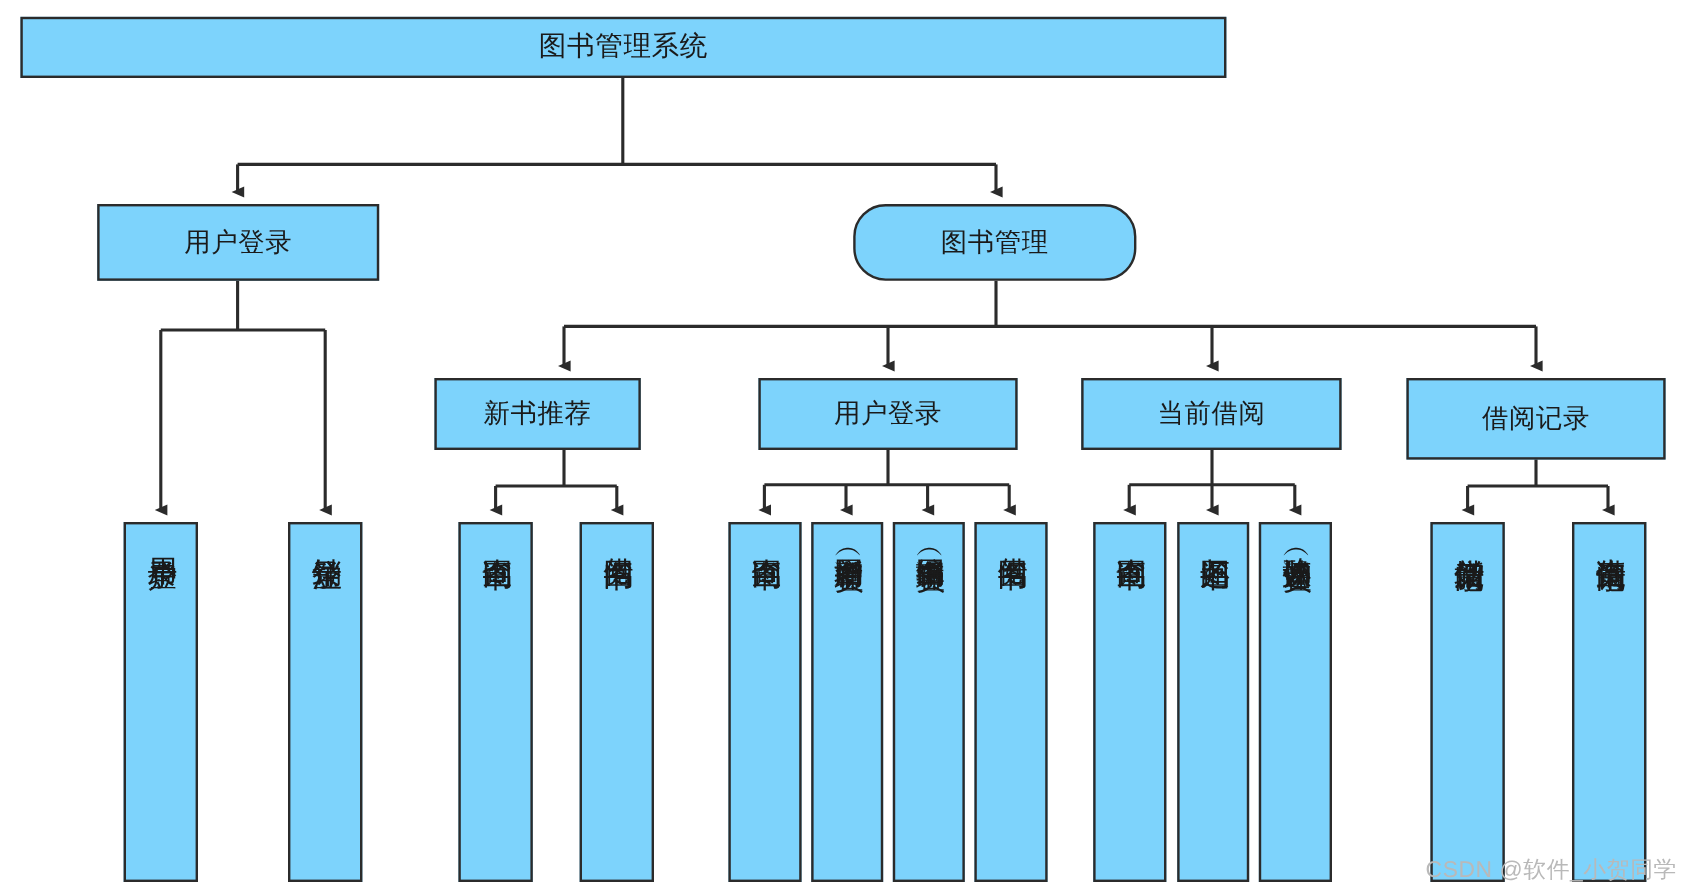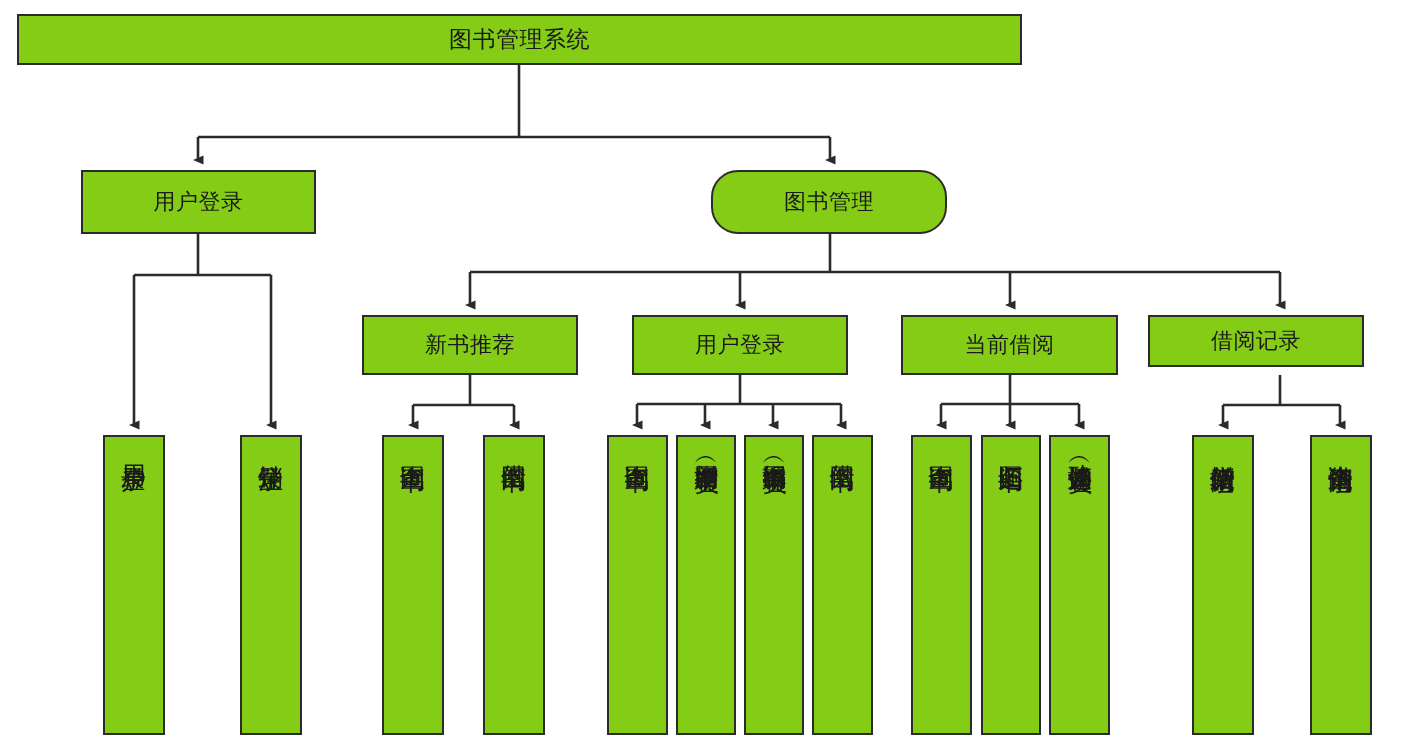--- a/index.html
+++ b/index.html
@@ -22,26 +22,27 @@
     left: 0;
     top: 0;
     width: 1405px;
     height: 747px;
     pointer-events: none;
   }
   .node {
     position: absolute;
     box-sizing: border-box;
     border: 2.5px solid #2b2b2b;
-    background: #84cc16;
+    background: #7dd3fc;
     display: flex;
     align-items: center;
     justify-content: center;
     color: #1a1a1a;
     z-index: 2;
+    font-family: Liberation Serif, serif;
   }
   .node-label {
     display: block;
     text-align: center;
     line-height: 1.05;
     letter-spacing: 0.5px;
   }
   .h-node .node-label {
     font-size: 22px;
     white-space: nowrap;
@@ -135,30 +136,30 @@
     <span class="node-label">图书管理系统</span>
   </div>
 
   <div class="node h-node" style="left:81px; top:170px; width:235px; height:64px;">
     <span class="node-label">用户登录</span>
   </div>
   <div class="node h-node" style="left:711px; top:170px; width:236px; height:64px;border-radius:27px;">
     <span class="node-label">图书管理</span>
   </div>
 
-  <div class="node h-node" style="left:362px; top:315px; width:216px; height:60px;">
+  <div class="node h-node" style="left:362px; top:315px; width:172px; height:60px;">
     <span class="node-label">新书推荐</span>
   </div>
   <div class="node h-node" style="left:632px; top:315px; width:216px; height:60px;">
     <span class="node-label">用户登录</span>
   </div>
   <div class="node h-node" style="left:901px; top:315px; width:217px; height:60px;justify-content:center;">
     <span class="node-label">当前借阅</span>
   </div>
-  <div class="node h-node" style="left:1148px; top:315px; width:216px; height:52px;">
+  <div class="node h-node" style="left:1172px; top:315px; width:216px; height:68px;">
     <span class="node-label">借阅记录</span>
   </div>
 
   <div class="node v-node" style="left:103px; top:435px; width:62px; height:300px;">
     <span class="node-label">用户登录</span>
   </div>
   <div class="node v-node" style="left:240px; top:435px; width:62px; height:300px;">
     <span class="node-label">注销登录</span>
   </div>
 
@@ -192,14 +193,15 @@
     <span class="node-label">确认归还（管理员）</span>
   </div>
 
   <div class="node v-node" style="left:1192px; top:435px; width:62px; height:300px;">
     <span class="node-label">新增借阅记录</span>
   </div>
   <div class="node v-node" style="left:1310px; top:435px; width:62px; height:300px;">
     <span class="node-label">查询借阅记录</span>
   </div>
 
+  <div class="watermark">CSDN @软件_小贺同学</div>
 
 </div>
 
 </body></html>

